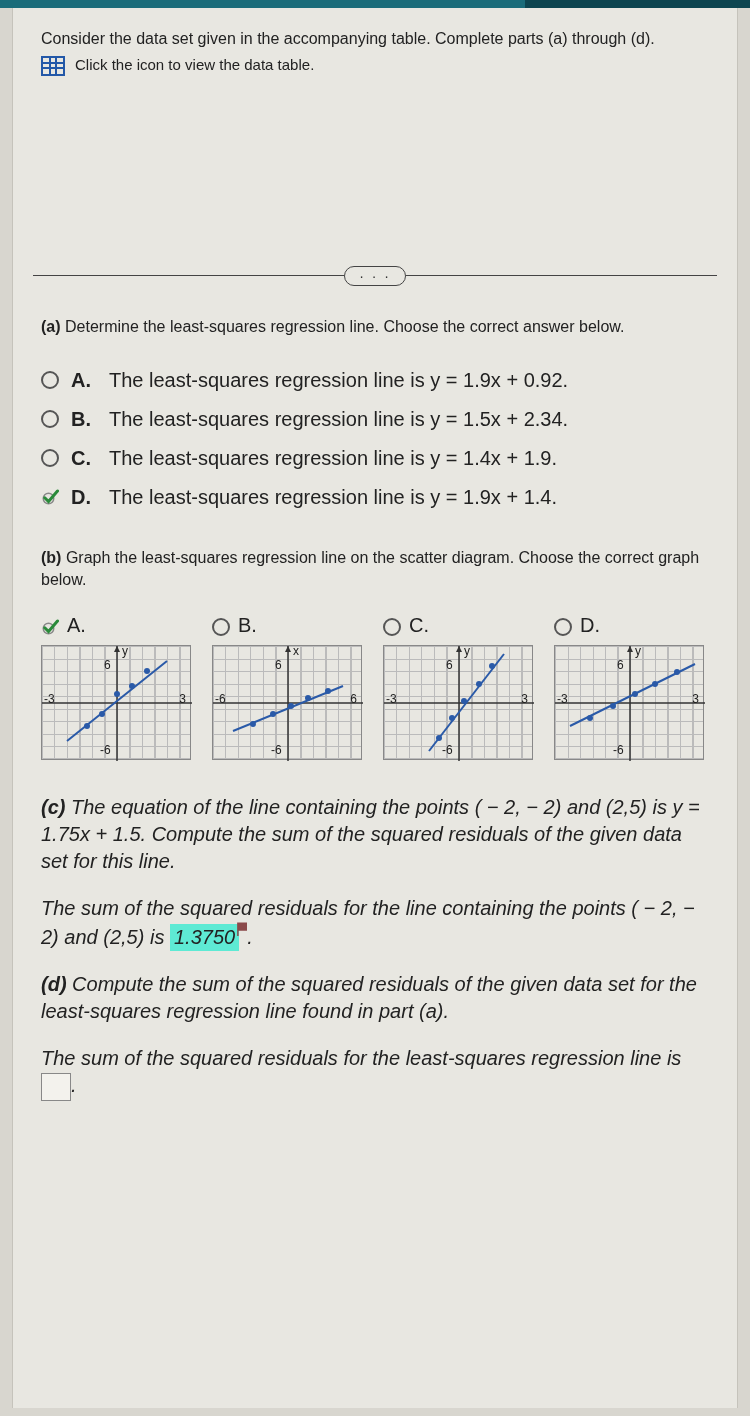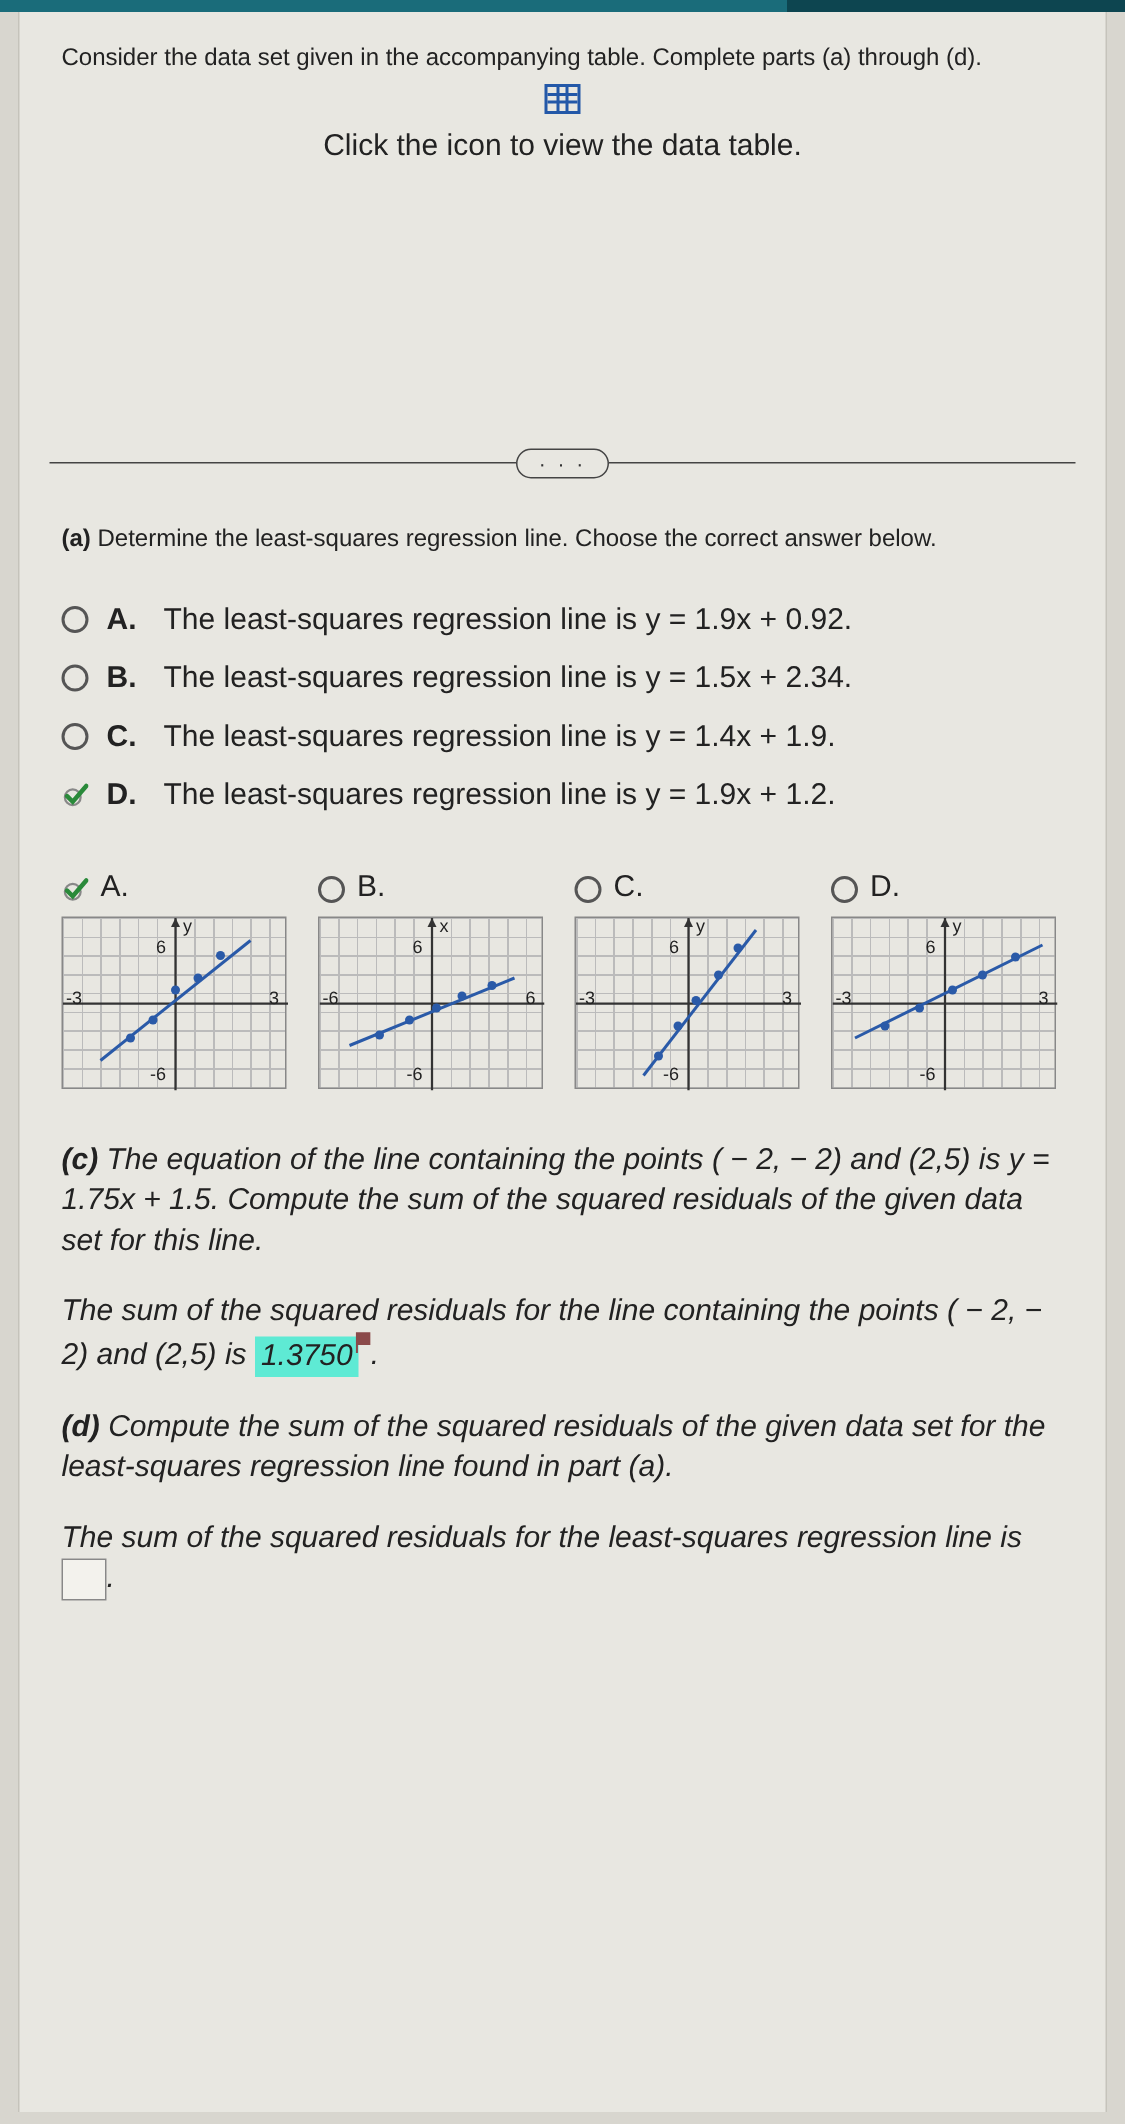--- a/index.html
+++ b/index.html
@@ -17,21 +17,21 @@
   }
   .page {
     background: #e8e7e1;
     margin: 0 12px;
     min-height: 1400px;
     padding: 20px 28px 30px 28px;
     border-left: 1px solid #c5c3bb;
     border-right: 1px solid #c5c3bb;
   }
   .intro { font-size: 16px; line-height: 1.35; }
-  .icon-row { display: flex; align-items: center; gap: 10px; margin-top: 6px; font-size: 20px; flex-direction: column; }
+  .icon-row { display: flex; gap: 10px; margin-top: 6px; font-size: 15px; }
   .table-icon {
     width: 24px; height: 20px;
     border: 2px solid #2358a8;
     background:
       linear-gradient(#2358a8, #2358a8) 0 33%/100% 2px no-repeat,
       linear-gradient(#2358a8, #2358a8) 0 66%/100% 2px no-repeat,
       linear-gradient(#2358a8, #2358a8) 33% 0/2px 100% no-repeat,
       linear-gradient(#2358a8, #2358a8) 66% 0/2px 100% no-repeat;
     display: inline-block;
     flex-shrink: 0;
@@ -140,24 +140,27 @@
       <span>The least-squares regression line is y = 1.4x + 1.9.</span>
     </li>
     <li class="mc-item">
       <span class="checkmark">
         <svg viewBox="0 0 24 24">
             <circle cx="10" cy="14" r="7" fill="none" stroke="#888" stroke-width="2"></circle>
             <path d="M5 13 L10 18 L22 4" fill="none" stroke="#2a8a3a" stroke-width="4" stroke-linecap="round"></path>
           </svg>
       </span>
       <span class="mc-letter">D.</span>
-      <span>The least-squares regression line is y = 1.9x + 1.2.</span>
+      <span>The least-squares regression line is y = 1.9x + 1.4.</span>
     </li>
   </ul>
 
+  <div class="q-head">
+    <b>(b)</b><span> Graph the least-squares regression line on the scatter diagram. Choose the correct graph below.</span>
+  </div>
   <div class="graph-row">
     <div class="graph-opt">
       <div class="graph-head">
         <span class="checkmark">
           <svg viewBox="0 0 24 24">
               <circle cx="10" cy="14" r="7" fill="none" stroke="#888" stroke-width="2"></circle>
               <path d="M5 13 L10 18 L22 4" fill="none" stroke="#2a8a3a" stroke-width="4" stroke-linecap="round"></path>
             </svg>
         </span>
         <span>A.</span>

